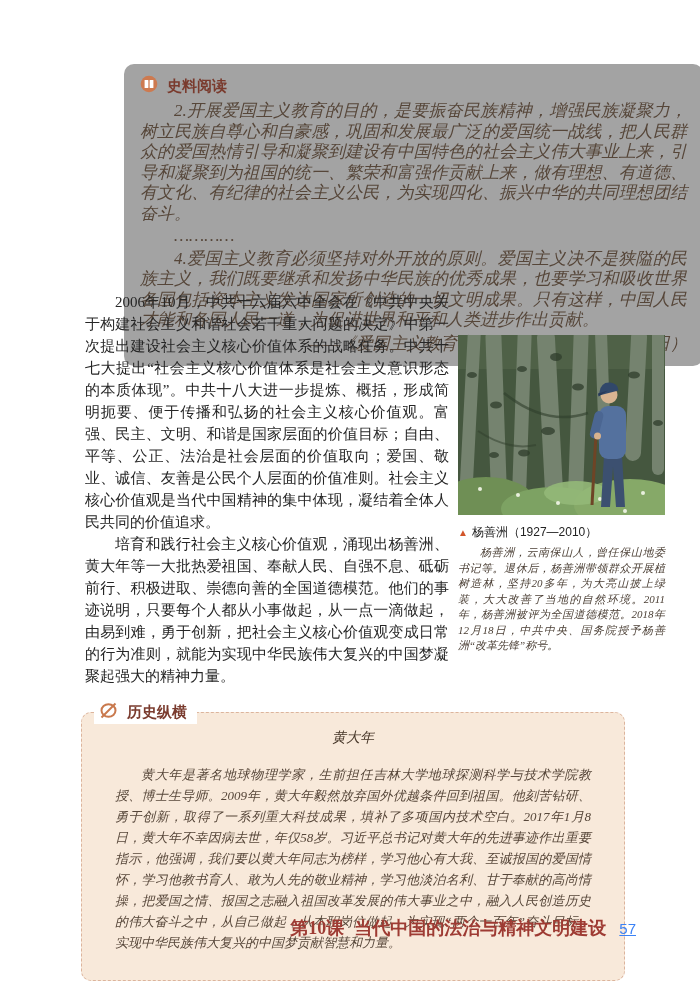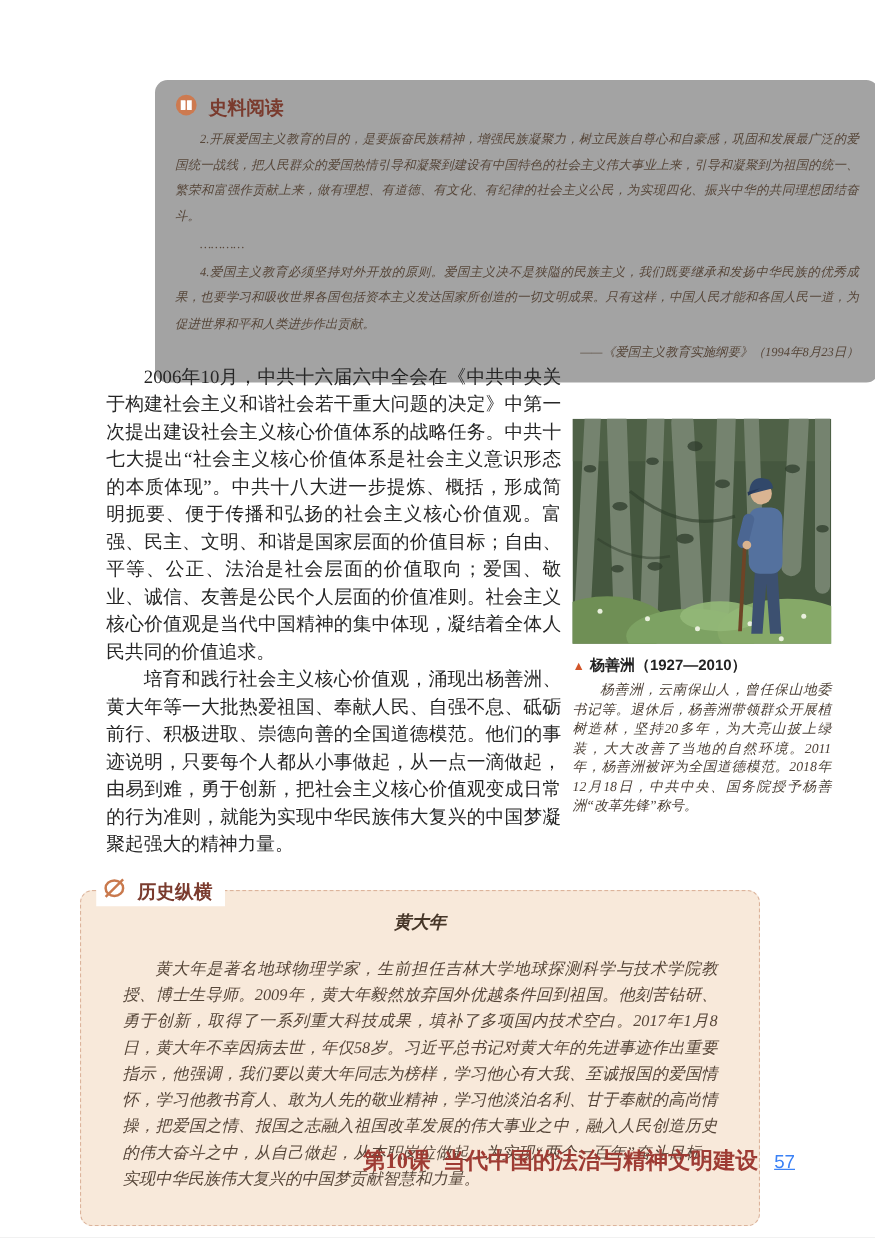--- a/index.html
+++ b/index.html
@@ -22,21 +22,21 @@
     padding: 11px 16px 12px 16px;
     margin-left: 39px;
   }
   .box-header { display: flex; align-items: center; gap: 9px; margin-bottom: 4px; }
   .box-title {
     font-family: "Liberation Sans", "DejaVu Sans", sans-serif;
     font-size: 15px; font-weight: bold; color: #7a3b2e;
   }
   .box-text p {
     margin: 2px 0 0 0;
-    font-size: 10px; line-height: 20.5px;
+    font-size: 17px; line-height: 20.5px;
     color: #564639;
     text-align: justify;
     text-indent: 2em;
     font-style: italic;
     font-family: Liberation Serif, serif;
   }
   .box-text .attribution {
     text-align: right; text-indent: 0; margin-top: 3px;
   }
 
@@ -46,45 +46,45 @@
     font-size: 15px; line-height: 22px; text-align: justify;
   }
   .main-text p { margin: 0; text-indent: 2em; }
 
   
   .figure { position: absolute; left: 458px; top: 335px; width: 207px; }
   .photo { display:block; width: 207px; height: 180px; }
   .fig-caption-title {
     margin-top: 9px;
     font-family: "Liberation Sans", "DejaVu Sans", sans-serif;
-    font-size: 12px; color: #222; font-weight: bold;
+    font-size: 12px; color: #222; font-weight: normal;
   }
   .fig-caption-title .tri { color: #d2552a; margin-right: 4px; font-size: 10px; }
   .fig-caption-body {
     margin-top: 4px;
     font-size: 11px; line-height: 15.5px; color: #4c4036;
     text-align: justify; text-indent: 2em; font-style: italic;
   }
 
   
   .history-box {
-    position: absolute; left: 64px; top: 712px; width: 544px;
+    position: absolute; left: 81px; top: 712px; width: 544px;
     background: #f8e9da;
     border: 1px dashed #dcb49c;
     border-radius: 10px;
     padding: 14px 16px 10px 16px;
   }
   .history-header {
     position: absolute; top: -12px; left: 12px;
     background: #ffffff;
     display: flex; align-items: center; gap: 9px;
     padding: 0 10px 0 5px;
   }
   .history-subtitle {
-    text-align: center; font-weight: bold; font-size: 14px;
+    text-align: center; font-weight: normal; font-size: 14px;
     color: #463628; font-style: italic; margin: 2px 0 3px 0;
   }
   .history-body {
     margin: 17px;
     font-size: 13px; line-height: 21px; color: #564639;
     text-align: justify; text-indent: 2em; font-style: italic;
   }
 
   
   .footer {

